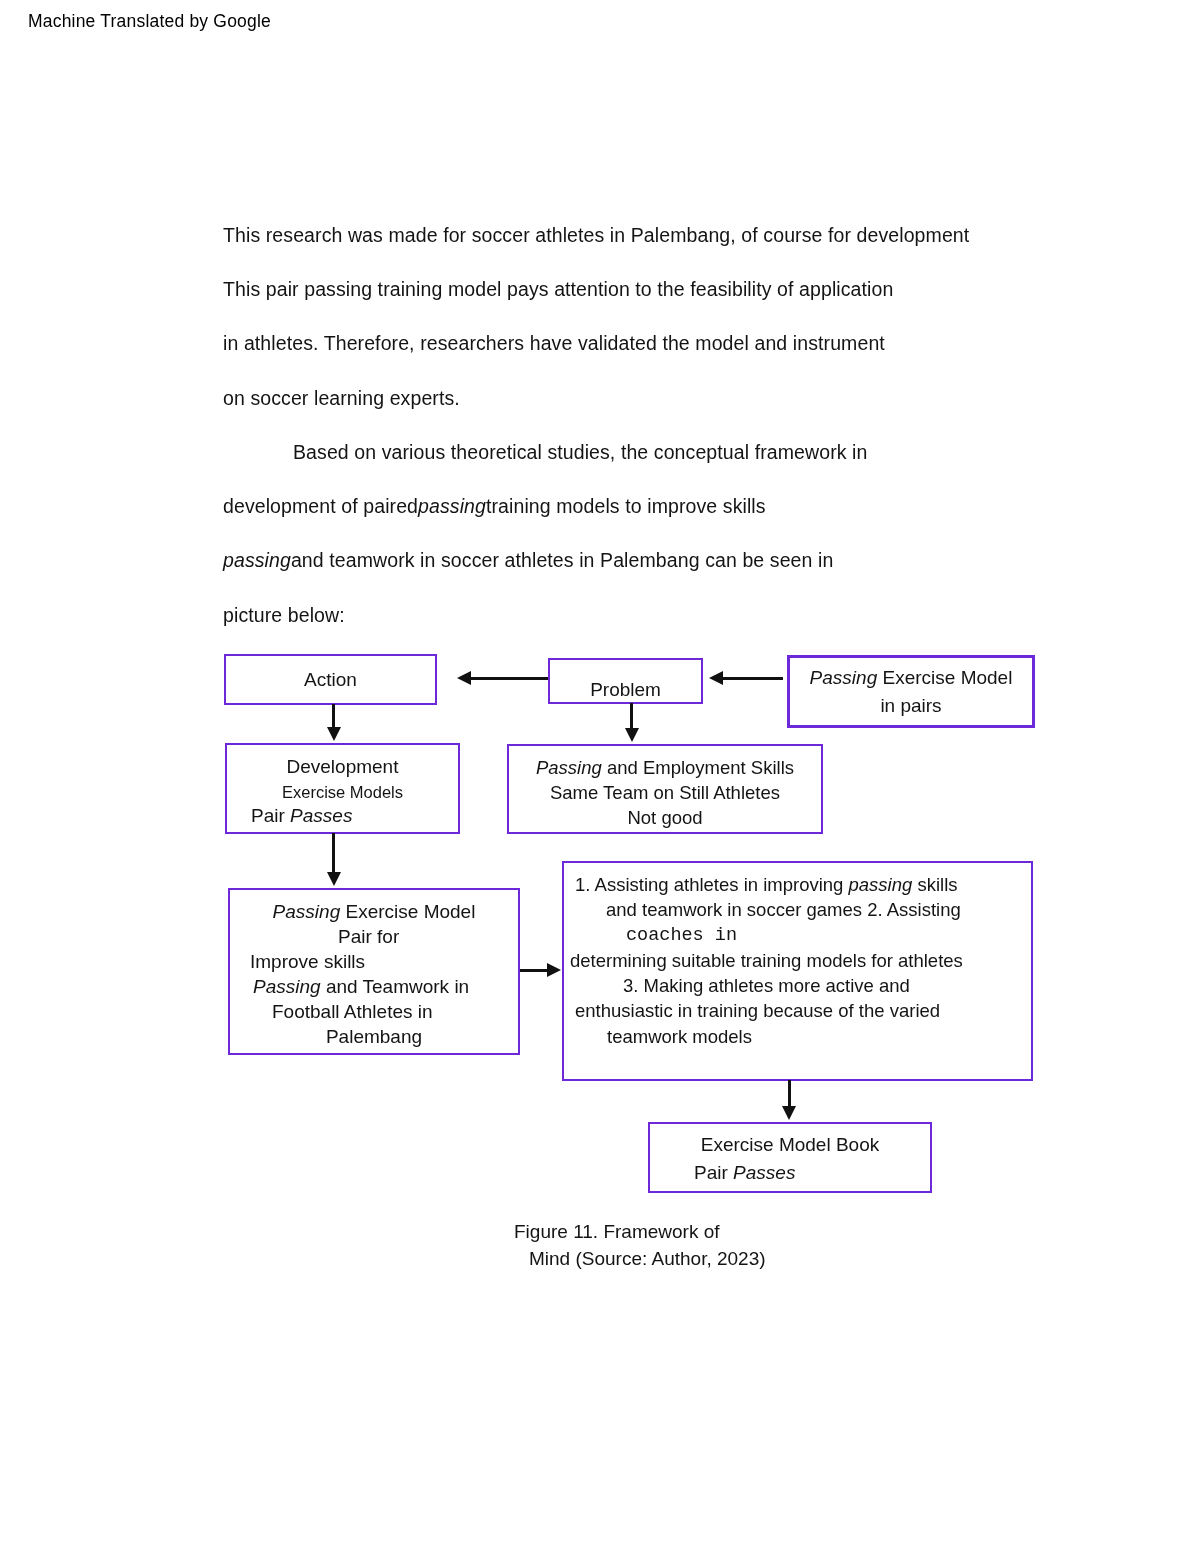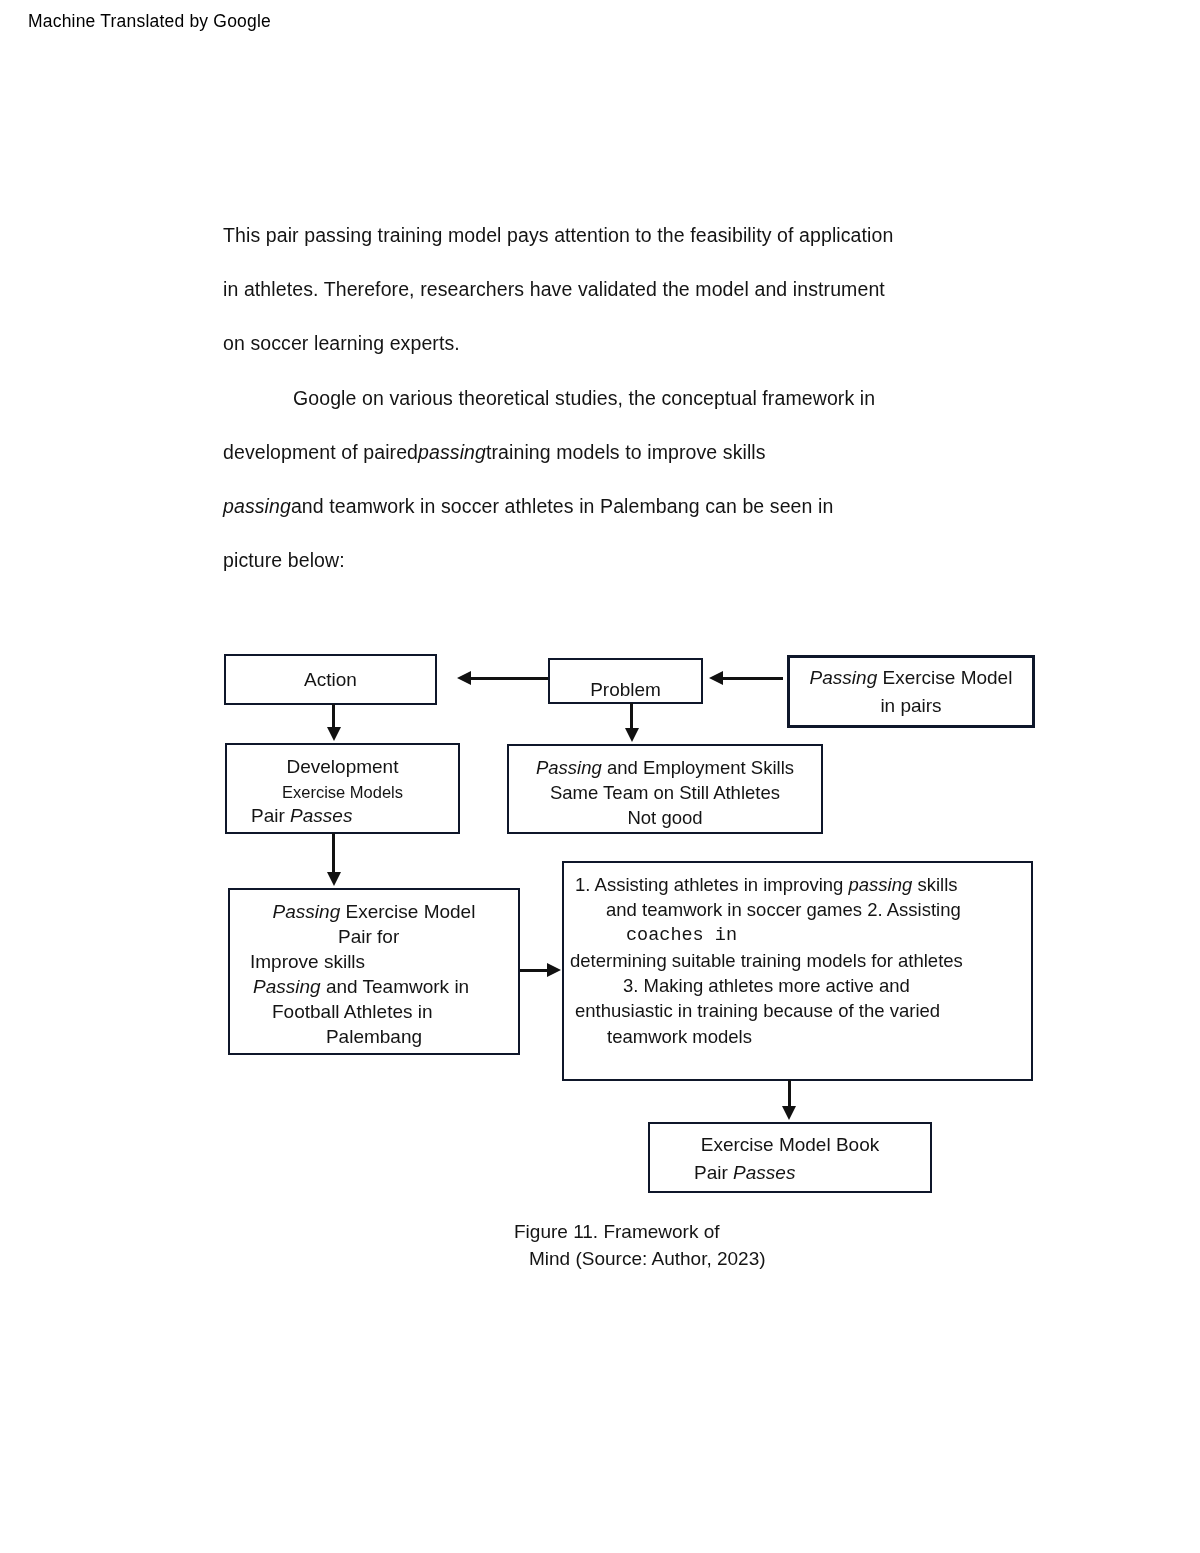--- a/index.html
+++ b/index.html
@@ -18,21 +18,21 @@
   }
 
   
   .bodytext { position:absolute; left:223px; top:208px; font-size:19.5px; letter-spacing:0.1px; }
   .tline { height:54.3px; display:flex; align-items:center; white-space:nowrap; }
   .tline.indent { padding-left:70px; }
 
   
   .box {
     position:absolute; box-sizing:border-box;
-    border:2px solid #0f172a; background:#fff;
+    border:2px solid #6d28d9; background:#fff;
     font-size:19px; white-space:nowrap;
   }
   .box .bline { line-height:25px; }
   .box .c { text-align:center; }
 
   .box-action  { left:224px; top:654px; width:213px; height:51px; display:flex; align-items:center; justify-content:center; }
   .box-problem { left:548px; top:658px; width:155px; height:46px; display:flex; align-items:flex-end; justify-content:center; }
   .box-pairs   { left:787px; top:655px; width:248px; height:73px; border-width:3px; padding-top:6px; }
   .box-pairs .bline { line-height:28px; }
   .box-dev     { left:225px; top:743px; width:235px; height:91px; padding-top:10px; }
@@ -59,30 +59,33 @@
 </style>
 </head>
 <body>
 
 <div class="page">
 
   <div class="watermark">Machine Translated by Google</div>
 
   <div class="bodytext">
     <div class="tline">
+        <span>This research was made for soccer athletes in Palembang, of course for development</span>
+      </div>
+    <div class="tline">
         <span>This pair passing training model pays attention to the feasibility of application</span>
       </div>
     <div class="tline">
         <span>in athletes. Therefore, researchers have validated the model and instrument</span>
       </div>
     <div class="tline">
         <span>on soccer learning experts.</span>
       </div>
     <div class="tline indent">
-        <span>Google on various theoretical studies, the conceptual framework in</span>
+        <span>Based on various theoretical studies, the conceptual framework in</span>
       </div>
     <div class="tline">
         <span>development of paired </span>
         <span class="it">passing</span>
         <span> training models to improve skills</span>
       </div>
     <div class="tline">
         <span class="it">passing</span>
         <span> and teamwork in soccer athletes in Palembang can be seen in</span>
       </div>

